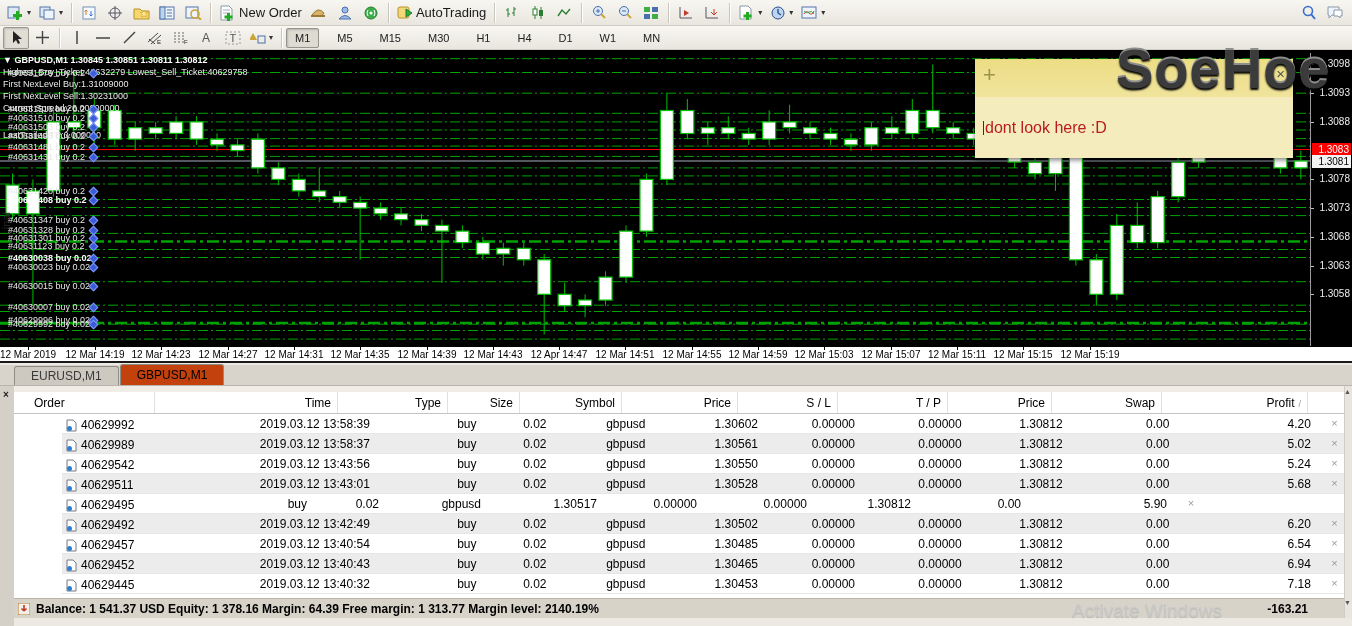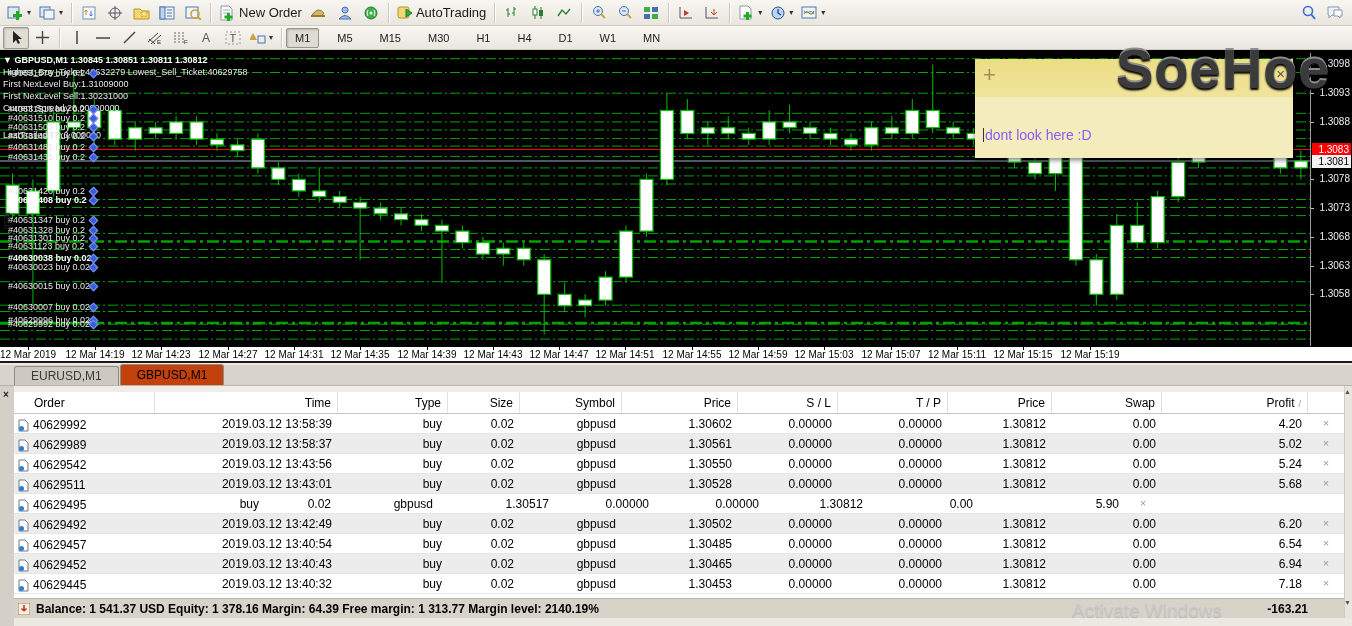--- a/index.html
+++ b/index.html
@@ -39,21 +39,21 @@
   .diam { position:absolute; width:7px; height:7px; background:#3b5bdb; transform:rotate(45deg);
           border:1px solid #7e97f0; z-index:2; }
   #watermark { position:absolute; top:-14px; left:1116px; z-index:30; font-size:56px; font-weight:bold;
                letter-spacing:1px; color:#3b3b3b; text-shadow:0 -2px 0 #8d8d8d, 0 2px 2px #000; user-select:none; }
   
   #note { position:absolute; left:975px; top:6px; width:318px; height:99px; z-index:20;
           background:#f4ecbd; box-shadow:0 2px 5px rgba(0,0,0,.5); }
   #note .head { height:38px; background:linear-gradient(#ecdd85,#f0e49c); position:relative; }
   #note .plus { position:absolute; left:8px; top:6px; font-size:22px; color:#9d914f; line-height:20px; }
   #note .close { position:absolute; right:8px; top:6px; font-size:15px; color:#555; }
-  #note .body { padding:30px 10px 0 8px; font-size:14px; color:#8b5cf6; }
+  #note .body { padding:22px 10px 0 8px; font-size:16px; color:#b91c1c; }
   #note .cursor { display:inline-block; width:1px; height:14px; background:#333; vertical-align:-2px; margin-right:1px; }
 
   
   #taxis { position:absolute; top:347px; left:0; width:1352px; height:16px; background:#fff;
            border-bottom:2px solid #1a1a1a; z-index:4; }
   .ta-lbl { position:absolute; top:2px; font-size:10px; color:#000; white-space:nowrap; transform:translateX(-50%); }
   .ta-tick { position:absolute; top:0; width:1px; height:3px; background:#000; }
 
   
   #tabs { position:absolute; top:365px; left:0; width:1352px; height:21px; background:#d8d4cb;
@@ -67,21 +67,21 @@
   #gutter { position:absolute; left:0; top:0; width:14px; height:240px; background:#d4d0c8; z-index:3; }
   #gutter .x { position:absolute; top:4px; left:3px; font-size:10px; font-weight:bold; color:#222; line-height:9px; }
   #panel-label { position:absolute; left:0px; top:212px; font-size:11px; color:#222;
                  writing-mode:vertical-rl; transform:rotate(180deg); z-index:60; }
   #tstrip { position:absolute; left:14px; right:8px; top:0; height:6px; background:#f0ede6; }
   #thead { position:absolute; left:14px; right:8px; top:6px; height:22px; display:flex; background:#fff;
            border-bottom:1px solid #c4c4c4; }
   .hc { font-size:12px; color:#000; padding:4px 6px 0 6px; border-right:1px solid #e0e0e0; text-align:right; position:relative; }
   .hc.left { text-align:left; padding-left:20px; }
   .sort { color:#999; font-size:9px; margin-left:4px; }
-  #tbody { position:absolute; left:14px; right:0; top:28px; }
+  #tbody { position:absolute; left:14px; right:0; top:28px;padding-left:48px; }
   .trow { display:flex; height:20px; border-bottom:1px solid #e6e6e6; }
   .trow.alt { background:#ececec; }
   .tc { font-size:12px; color:#000; padding:3px 6px 0 6px; text-align:right; white-space:nowrap; overflow:hidden; }
   .tc.left { text-align:left; padding-left:4px; display:flex; align-items:center; gap:4px; }
   .rowx { color:#9a9a9a; font-size:11px; text-align:center; padding-top:3px; }
   #tsummary { position:absolute; left:14px; right:8px; top:212px; height:20px; background:#d7d3c9;
               display:flex; align-items:center; gap:6px; padding-left:4px; border-top:1px solid #b9b5ac; }
   #tsummary .txt { font-size:12px; font-weight:bold; color:#000; }
   #tsummary .profit { margin-left:auto; font-size:12px; font-weight:bold; color:#000; padding-right:36px; }
   #vscroll { position:absolute; right:0; top:0; width:8px; height:232px; background:#e8e5de; border-left:1px solid #cfccc4; }
@@ -598,21 +598,21 @@
       <div class="ta-lbl" style="left: 228px;">12 Mar 14:27</div>
       <div class="ta-tick" style="left: 294px;"></div>
       <div class="ta-lbl" style="left: 294px;">12 Mar 14:31</div>
       <div class="ta-tick" style="left: 360px;"></div>
       <div class="ta-lbl" style="left: 360px;">12 Mar 14:35</div>
       <div class="ta-tick" style="left: 427px;"></div>
       <div class="ta-lbl" style="left: 427px;">12 Mar 14:39</div>
       <div class="ta-tick" style="left: 493px;"></div>
       <div class="ta-lbl" style="left: 493px;">12 Mar 14:43</div>
       <div class="ta-tick" style="left: 559px;"></div>
-      <div class="ta-lbl" style="left: 559px;">12 Mar 14:47</div>
+      <div class="ta-lbl" style="left: 559px;">12 Apr 14:47</div>
       <div class="ta-tick" style="left: 625px;"></div>
       <div class="ta-lbl" style="left: 625px;">12 Mar 14:51</div>
       <div class="ta-tick" style="left: 692px;"></div>
       <div class="ta-lbl" style="left: 692px;">12 Mar 14:55</div>
       <div class="ta-tick" style="left: 758px;"></div>
       <div class="ta-lbl" style="left: 758px;">12 Mar 14:59</div>
       <div class="ta-tick" style="left: 824px;"></div>
       <div class="ta-lbl" style="left: 824px;">12 Mar 15:03</div>
       <div class="ta-tick" style="left: 891px;"></div>
       <div class="ta-lbl" style="left: 891px;">12 Mar 15:07</div>

